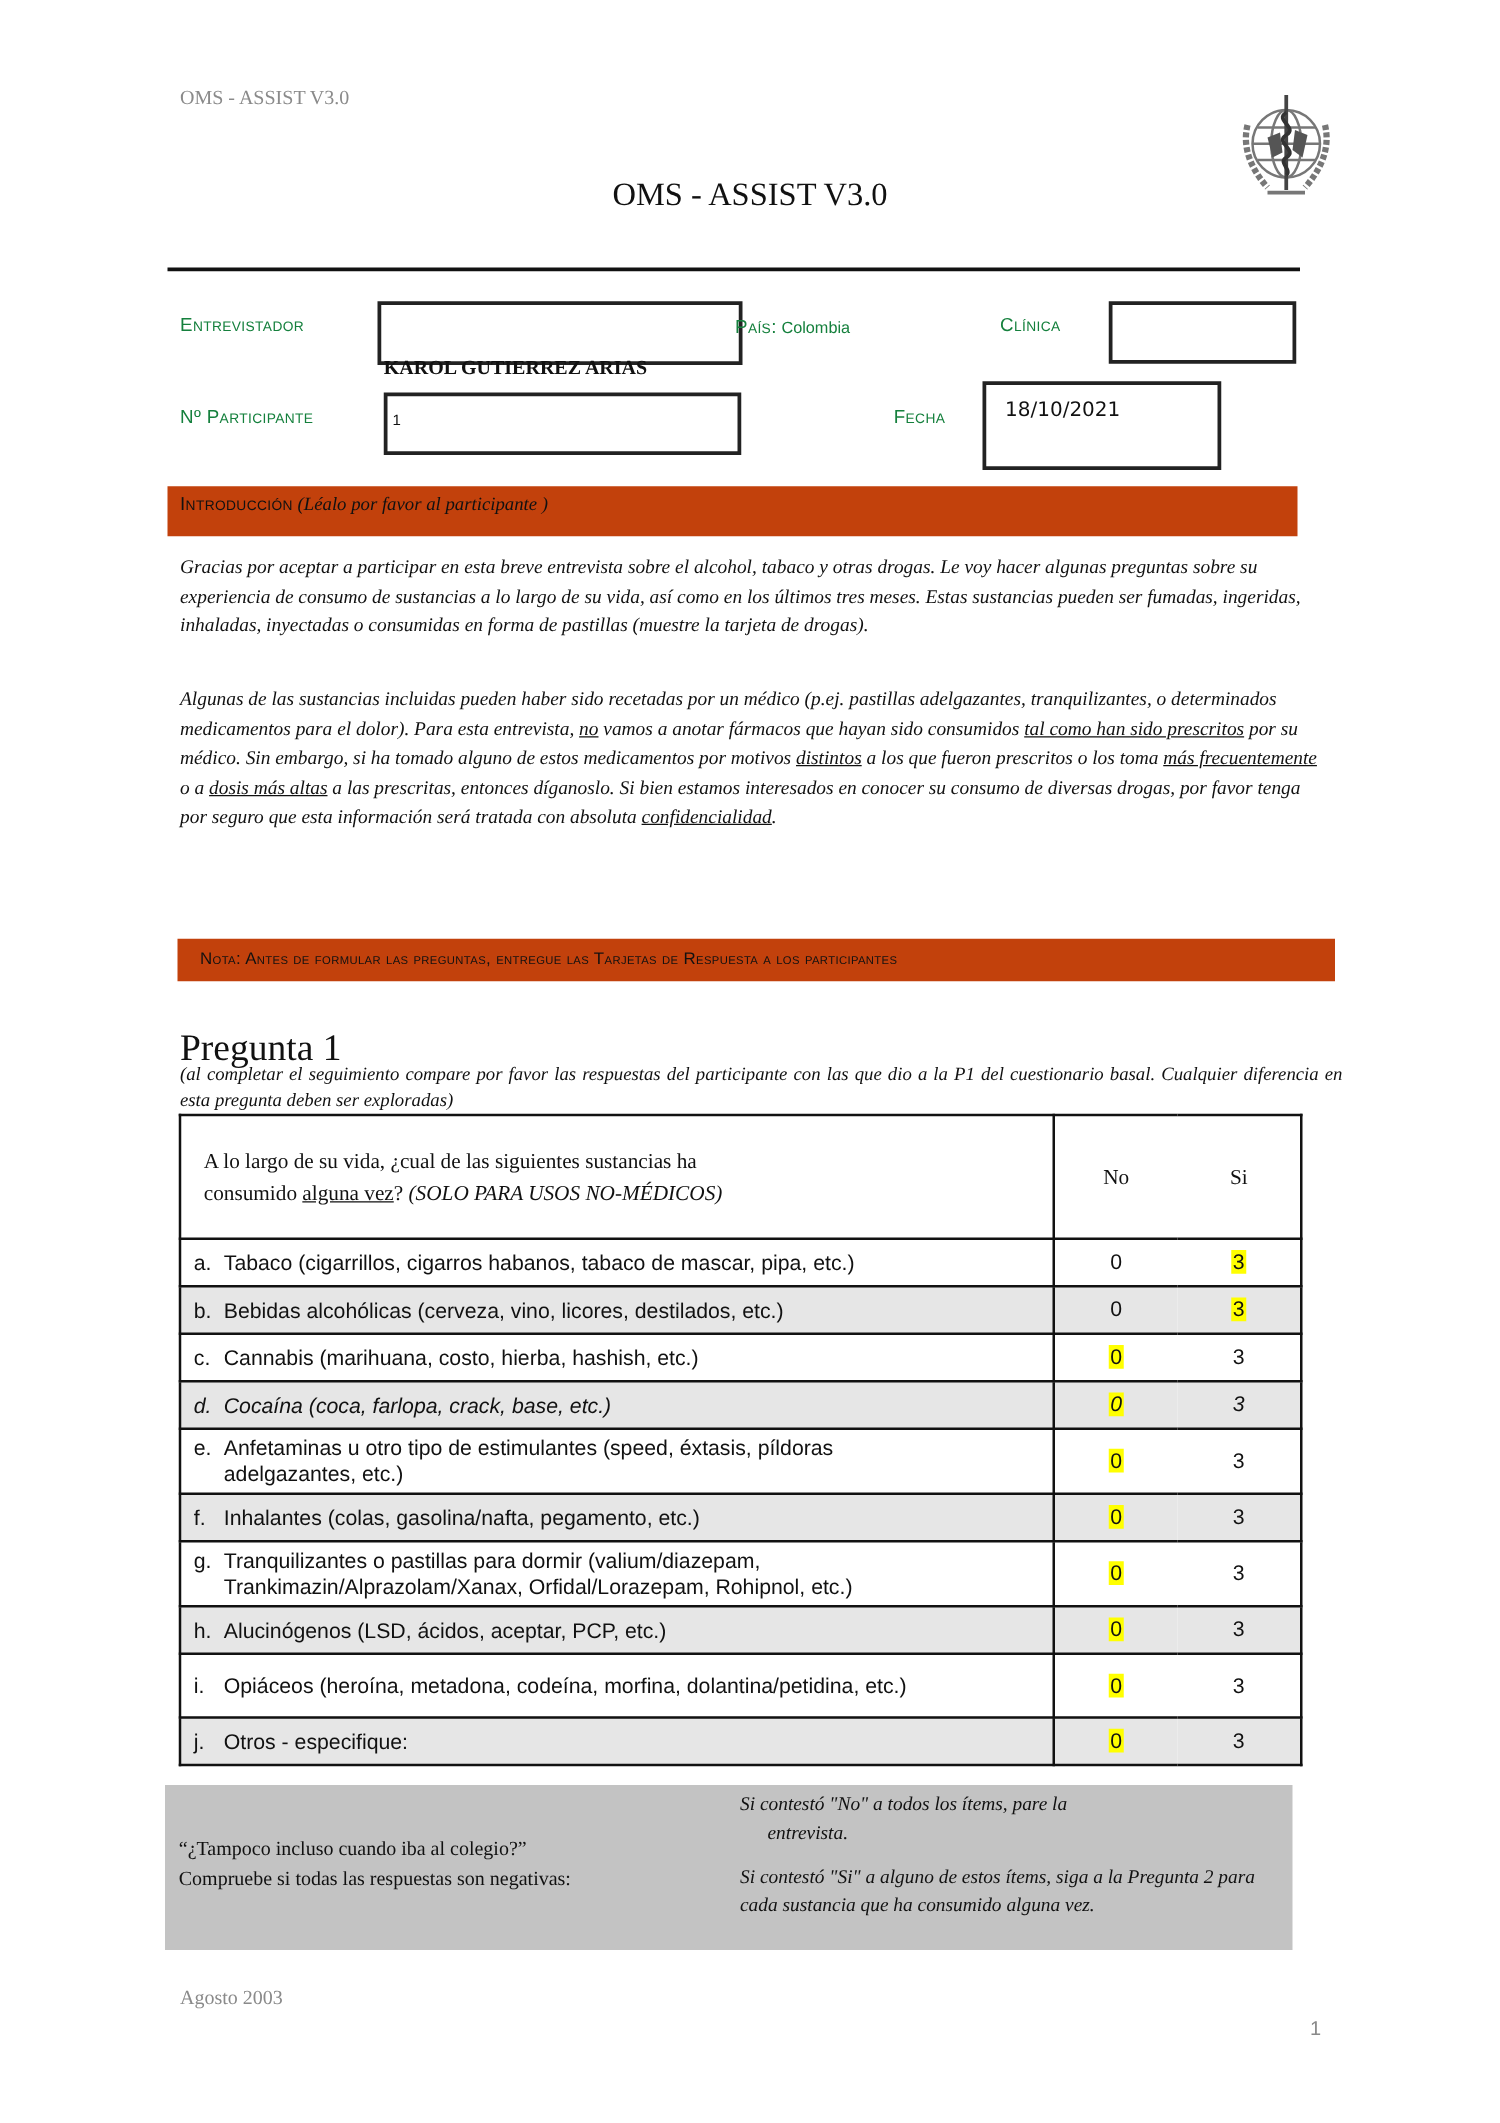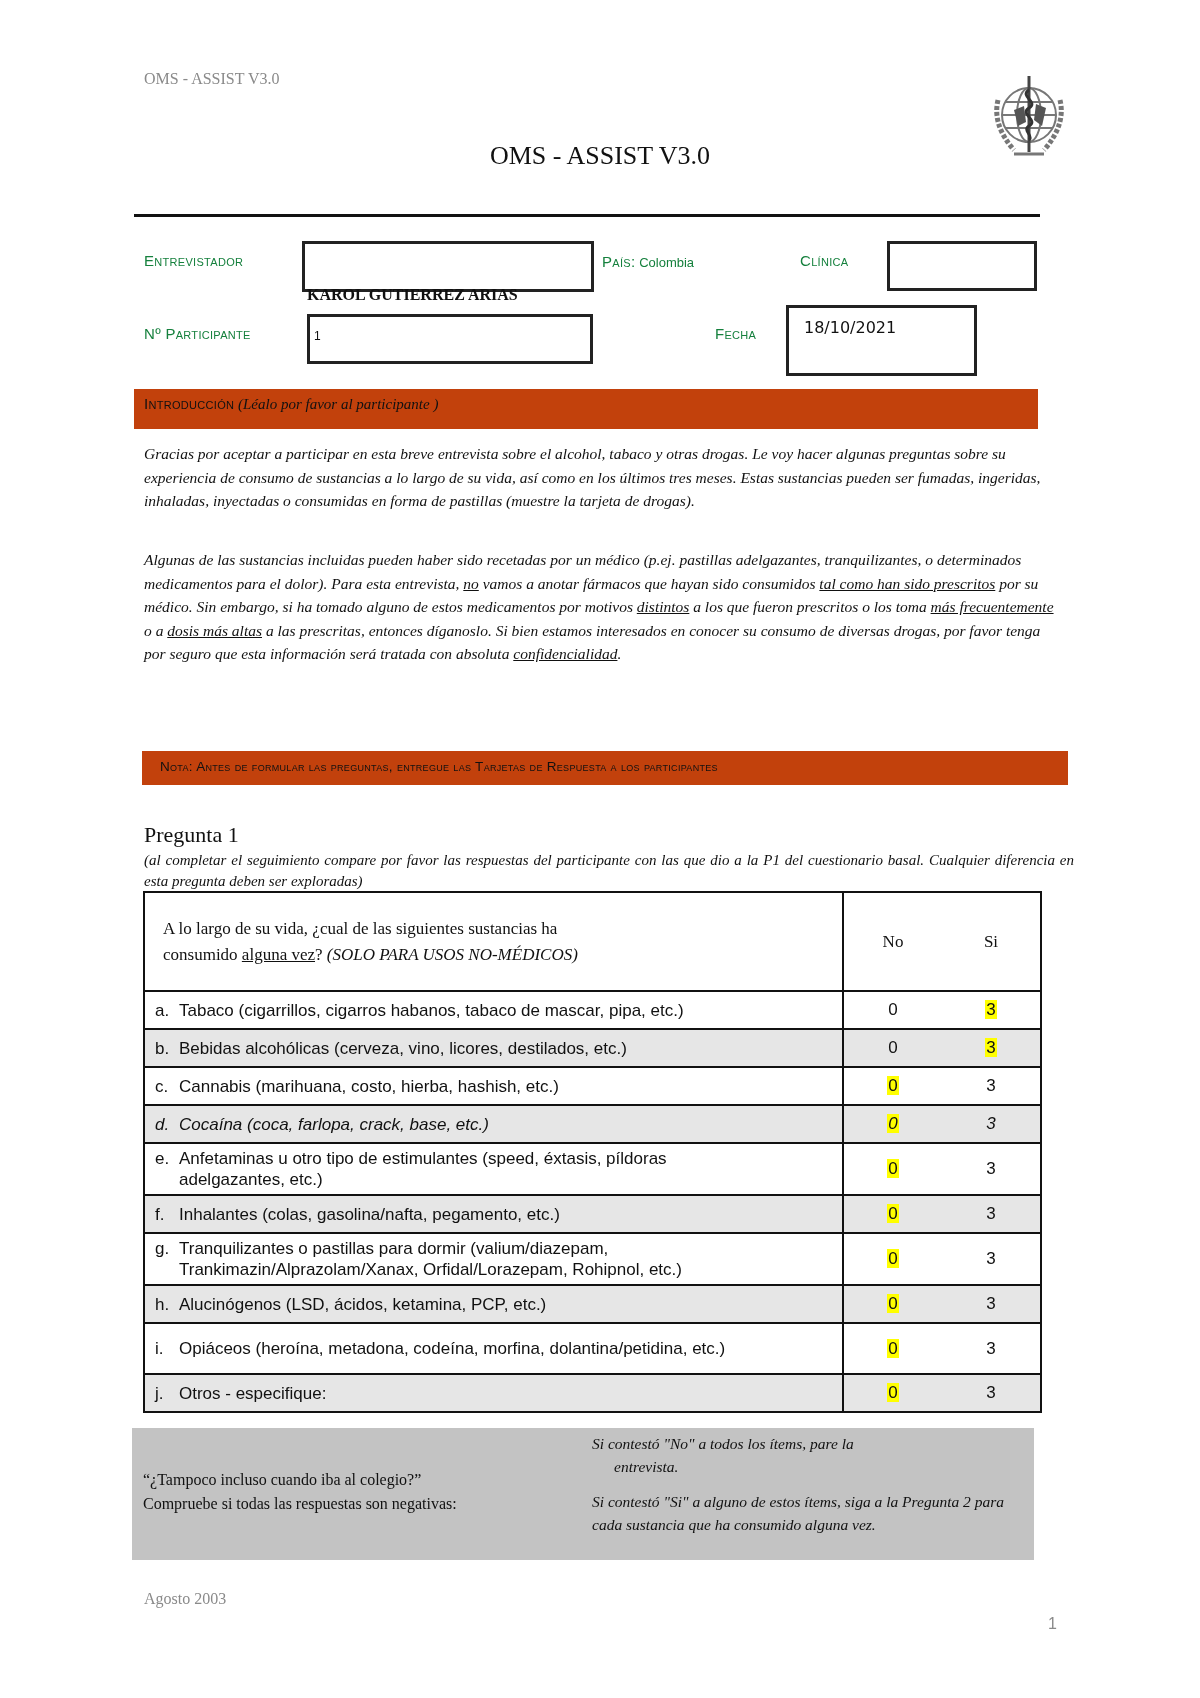--- a/index.html
+++ b/index.html
@@ -18,21 +18,21 @@
   .grayband { background:#c2410c; }
   .intro-band { left:134px; top:389px; width:904px; height:40px; }
   .intro-band .t { position:absolute; left:10px; top:6px; font-size:15px; }
   .intro-band .sub { font-family:"Liberation Serif", serif; font-variant:normal; font-style:italic; }
   .para { left:144px; width:920px; font-style:italic; font-size:15.5px; line-height:23.5px; font-family:"Liberation Serif", serif; }
   .para u { text-decoration:underline; }
 
   .nota-band { left:142px; top:751px; width:926px; height:34px; }
   .nota-band .t { position:absolute; left:18px; top:8px; font-size:13.5px; }
 
-  .q-title { left:144px; top:822px; font-size:22px; }
+  .q-title { left:144px; top:822px; font-size:30px; }
   .q-note { left:144px; top:850px; width:930px; font-style:italic; font-size:15px; line-height:21px; text-align:justify; text-align-last:left; }
 
   table.q1 { position:absolute; left:143px; top:891px; width:899px; border-collapse:collapse; font-family:"Liberation Sans", sans-serif; }
   table.q1 td { border:2px solid #111; padding:0; font-size:17px; color:#111; }
   table.q1 td.nocol { border-left:none; border-right:none; }
   table.q1 td.sicol { border-left:none; }
   .hdrq { font-family:"Liberation Serif", serif; font-size:16px; line-height:26px; padding:14px 10px 14px 18px !important; }
   .hdrq i { font-style:italic; }
   .hdrc { text-align:center; font-family:"Liberation Serif", serif; font-size:16px; }
   .item { padding:4px 10px 4px 10px !important; line-height:21px; }
@@ -72,21 +72,21 @@
     <path d="M30 84 L60 84" stroke="#777" stroke-width="3"></path>
   </svg>
 </div>
 <div class="abs doc-title">OMS - ASSIST V3.0</div>
 <div class="abs rule"></div>
 
 <div class="abs lbl sc" style="left:144px;top:252px;">Entrevistador</div>
 <div class="abs box" style="left:302px;top:241px;width:292px;height:51px;">
   <span class="fieldval-bold" style="position:absolute;left:2px;top:6px;">KAROL GUTIERREZ ARIAS</span>
 </div>
-<div class="abs lbl" style="left:602px;top:253px;">
+<div class="abs lbl" style="left:588px;top:253px;">
   <span class="sc">País:</span>
   <span style="font-family:'Liberation Sans',sans-serif;font-size:13px;">Colombia</span>
 </div>
 <div class="abs lbl sc" style="left:800px;top:252px;">Clínica</div>
 <div class="abs box" style="left:887px;top:241px;width:150px;height:50px;">
   <span></span>
 </div>
 
 <div class="abs lbl sc" style="left:144px;top:325px;">Nº Participante</div>
 <div class="abs box" style="left:307px;top:314px;width:286px;height:50px;">
@@ -156,21 +156,21 @@
         <td class="item"><span class="ind">f.</span><span>Inhalantes (colas, gasolina/nafta, pegamento, etc.)</span></td>
         <td class="val nocol"><span class="hl">0</span></td>
         <td class="val sicol"><span>3</span></td>
       </tr>
       <tr style="height: 47px;">
         <td class="item"><span class="ind">g.</span><span>Tranquilizantes o pastillas para dormir (valium/diazepam,</span><span class="cont">Trankimazin/Alprazolam/Xanax, Orfidal/Lorazepam, Rohipnol, etc.)</span></td>
         <td class="val nocol"><span class="hl">0</span></td>
         <td class="val sicol"><span>3</span></td>
       </tr>
       <tr class="shade" style="height: 38px;">
-        <td class="item"><span class="ind">h.</span><span>Alucinógenos (LSD, ácidos, ketamina, PCP, etc.)</span></td>
+        <td class="item"><span class="ind">h.</span><span>Alucinógenos (LSD, ácidos, aceptar, PCP, etc.)</span></td>
         <td class="val nocol"><span class="hl">0</span></td>
         <td class="val sicol"><span>3</span></td>
       </tr>
       <tr style="height: 51px; border-radius: 16px;">
         <td class="item"><span class="ind">i.</span><span>Opiáceos (heroína, metadona, codeína, morfina, dolantina/petidina, etc.)</span></td>
         <td class="val nocol"><span class="hl">0</span></td>
         <td class="val sicol"><span>3</span></td>
       </tr>
       <tr class="shade" style="height: 38px;">
         <td class="item"><span class="ind">j.</span><span>Otros - especifique:</span></td>

